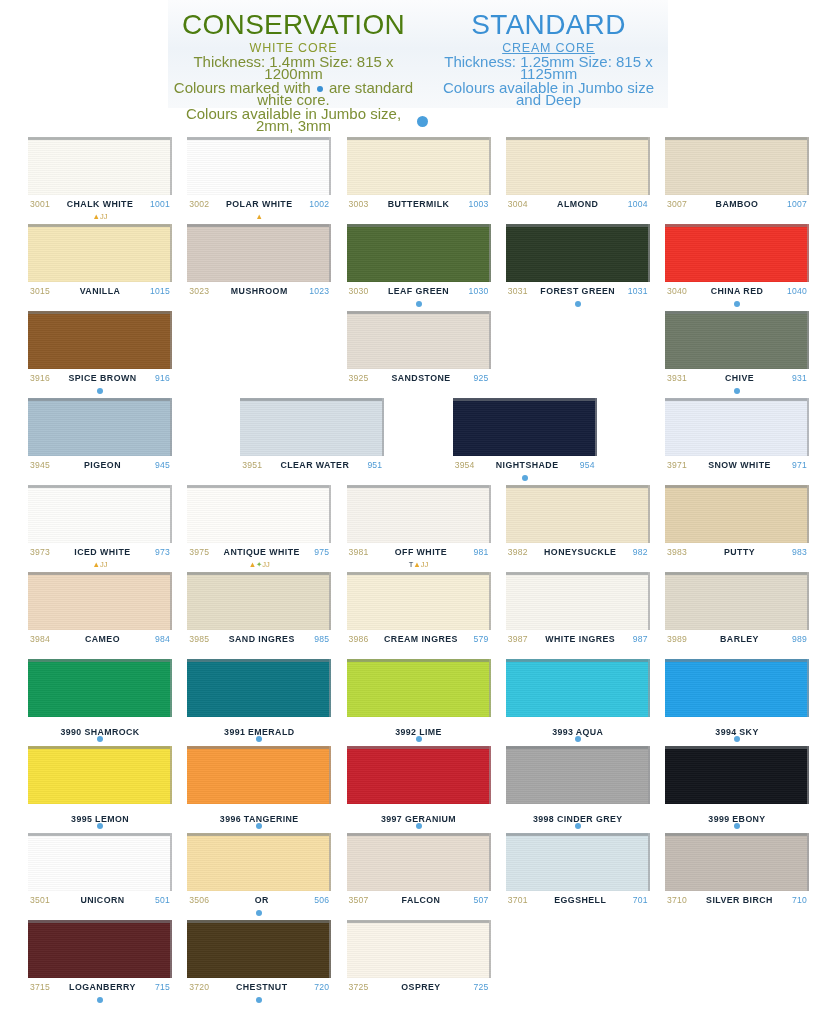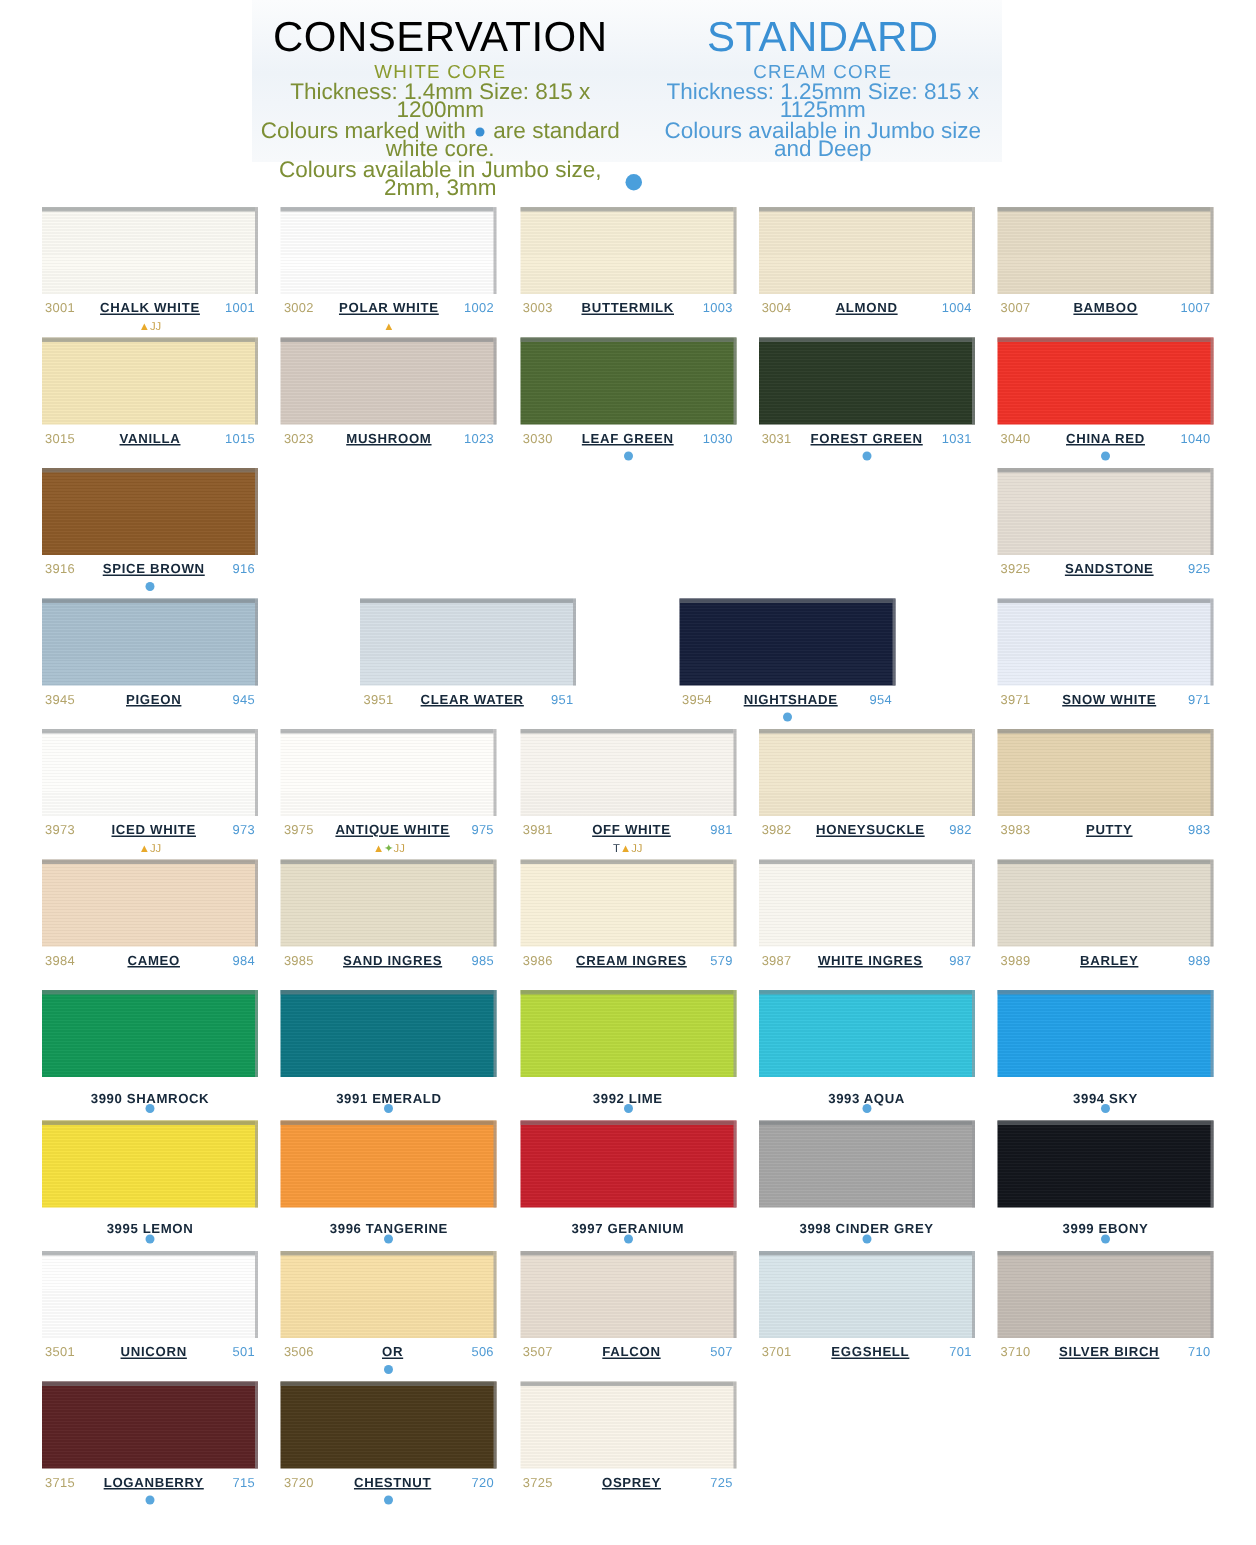--- a/index.html
+++ b/index.html
@@ -26,27 +26,27 @@
     background:linear-gradient(180deg,#fbfcfd 0%,#eef3f8 45%,#f7f9fb 100%);
     z-index:0;
   }
   .hdr-col{position:relative;z-index:1;text-align:center;}
   .hdr-col.conservation{width:250px;margin-right:10px;}
   .hdr-col.standard{width:240px;}
   .hdr-title{
     font-size:28px;letter-spacing:.3px;line-height:30px;
     font-weight:400;margin:4px 0 0 0;
   }
-  .conservation .hdr-title{color:#000000;}
+  .conservation .hdr-title{color:#4d7c0f;}
   .standard .hdr-title{color:#3a90d4;}
   .hdr-sub{
     font-size:12.5px;letter-spacing:.8px;margin-top:1px;
   }
   .conservation .hdr-sub{color:#8a9a2e;}
-  .standard .hdr-sub{color:#4f9bd6;}
+  .standard .hdr-sub{color:#4f9bd6;text-decoration:underline;}
   .hdr-line{font-size:15px;line-height:12.4px;margin-top:1px;}
   .conservation .hdr-line{color:#7d8f35;}
   .standard .hdr-line{color:#4f9bd6;}
   .hdr-dot{
     display:inline-block;width:6px;height:6px;border-radius:50%;
     background:#3a90d4;vertical-align:middle;margin:0 2px;
   }
   
   #banner{
     text-align:center;
@@ -92,21 +92,21 @@
   .swatch .edge-right{
     position:absolute;top:0;bottom:0;right:0;width:2px;
     background:rgba(150,152,155,.6);
   }
   .labels{
     display:flex;align-items:baseline;justify-content:space-between;
     padding:4px 2px 0 2px;
     height:13px;
   }
   .lcode{font-size:8.6px;color:#b3a46a;letter-spacing:.2px;text-align:right;}
-  .lname{font-size:8.8px;color:#16283a;font-weight:700;letter-spacing:.45px;text-decoration:underline;}
+  .lname{font-size:8.8px;color:#16283a;font-weight:700;letter-spacing:.45px;}
   .rcode{font-size:8.6px;color:#4e9ad4;letter-spacing:.2px;}
   .labels-center{
     text-align:center;padding-top:4px;height:13px;
   }
   .labels-center .cname{
     font-size:8.8px;color:#16283a;font-weight:700;letter-spacing:.4px;
   }
   .marks{
     height:9px;text-align:center;line-height:9px;
     font-size:7px;
@@ -306,20 +306,33 @@
           <div class="edge-top"></div>
           <div class="edge-right"></div>
         </div>
         <div class="labels">
           <span class="lcode">3925</span>
           <span class="lname">SANDSTONE</span>
           <span class="rcode">925</span>
         </div>
         <div class="marks"></div>
       </div>
+      <div class="cell">
+        <div class="swatch" style="background: rgb(111, 122, 104);">
+          <div class="tex"></div>
+          <div class="edge-top"></div>
+          <div class="edge-right"></div>
+        </div>
+        <div class="labels">
+          <span class="lcode">3931</span>
+          <span class="lname">CHIVE</span>
+          <span class="rcode">931</span>
+        </div>
+        <div class="marks"><span class="bluedot"></span></div>
+      </div>
     </div>
     <div class="row">
       <div class="cell">
         <div class="swatch" style="background: rgb(169, 192, 207);">
           <div class="tex"></div>
           <div class="edge-top"></div>
           <div class="edge-right"></div>
         </div>
         <div class="labels">
           <span class="lcode">3945</span>

